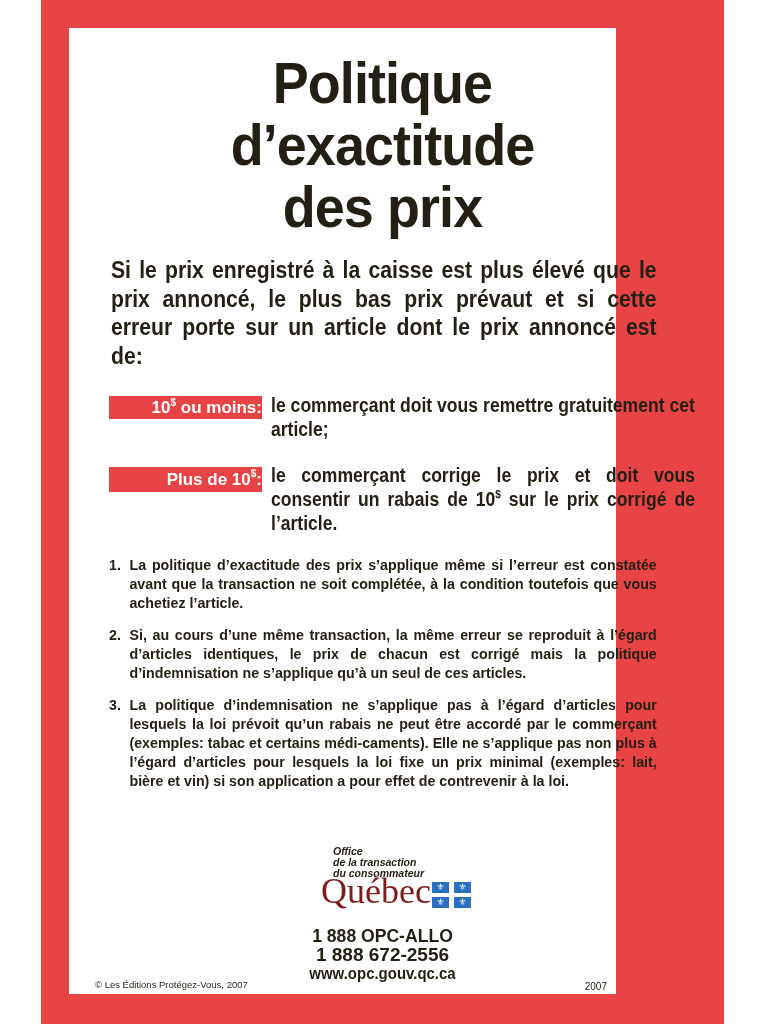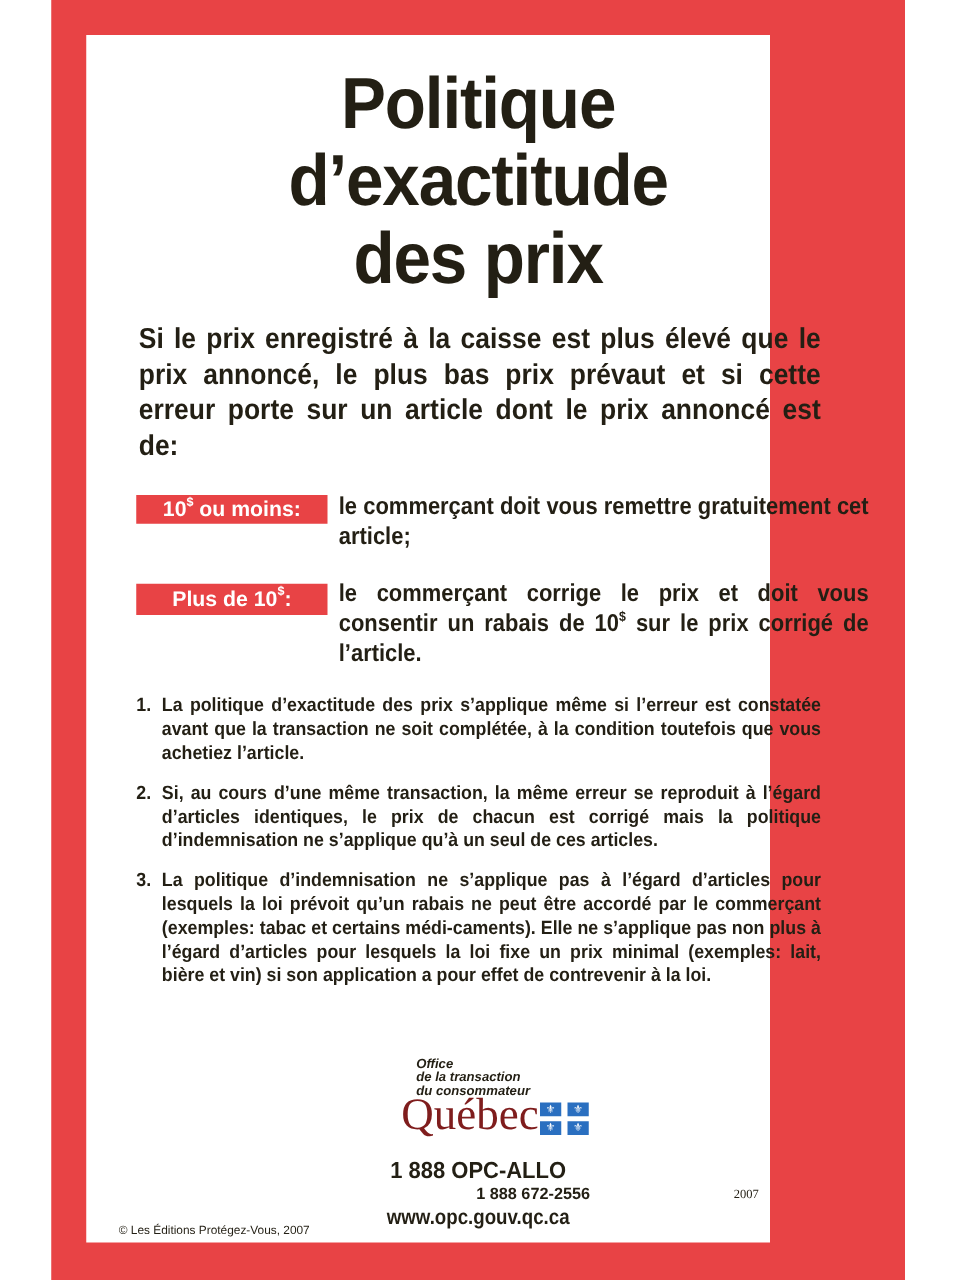--- a/index.html
+++ b/index.html
@@ -19,21 +19,21 @@
     transform: scaleX(0.93); transform-origin: center top;
   }
   .intro {
     position: absolute; left: 42px; width: 546px; top: 228px;
     font-weight: bold; font-size: 23px; line-height: 28.5px; text-align: justify; text-align-last: left;
     transform: scaleX(0.92); transform-origin: left top; width: 593px;
   }
   .rule-row { position: absolute; left: 40px; width: 560px; }
   .badge {
     position: absolute; left: 0; width: 153px; height: 23px; background: #e84345; color: #ffffff;
-    font-weight: bold; font-size: 17px; line-height: 23px; text-align: center;
+    font-weight: bold; font-size: 17px; line-height: 23px; text-align: right;
   }
   .badge sup { font-size: 10px; vertical-align: top; line-height: 14px; }
   .rule-text {
     position: absolute; left: 162px; width: 424px;
     font-weight: bold; font-size: 19.5px; line-height: 24px; text-align: justify; text-align-last: left;
     transform: scaleX(0.9); transform-origin: left top; width: 471px;
   }
   .rule-text sup { font-size: 11px; vertical-align: top; line-height: 14px; }
   .notes { position: absolute; left: 40px; width: 548px; top: 527px; }
   .note {
@@ -50,24 +50,24 @@
     position: absolute; left: 36px; top: 30px; font-family: "Liberation Serif", serif;
     font-size: 36px; line-height: 30px; color: #7f1d1d;
   }
   .flag { position: absolute; left: 147px; top: 36px; width: 40px; height: 26px; }
   .flag span {
     position: absolute; width: 17px; height: 11px; background: #2a6fc0; color: #fff;
     font-size: 9px; line-height: 11px; text-align: center;
   }
   .contact { position: absolute; left: 0; width: 627px; text-align: center; font-weight: bold; color: #231f14; }
   .phone1 { top: 897px; font-size: 18.5px; line-height: 22px; transform: scaleX(0.95); }
-  .phone2 { top: 918px; font-size: 13px; line-height: 18px; margin-left: 44px; }
+  .phone2 { top: 918px; font-size: 19px; line-height: 18px; }
   .web { top: 935px; font-size: 17px; line-height: 22px; transform: scaleX(0.88); }
   .copyright { position: absolute; left: 11px; top: 951px; font-size: 9.5px; line-height: 12px; color: #231f14; margin-left: 15px; }
-  .year { position: absolute; right: 9px; top: 922px; font-size: 10px; line-height: 12px; color: #231f14; font-family: Liberation Serif, serif; }
+  .year { position: absolute; right: 9px; top: 953px; font-size: 10px; line-height: 12px; color: #231f14; }
 </style>
 </head>
 <body>
 
 <div class="frame"></div>
 
 <div class="panel">
 
   <div class="title">
     <div>Politique</div>

